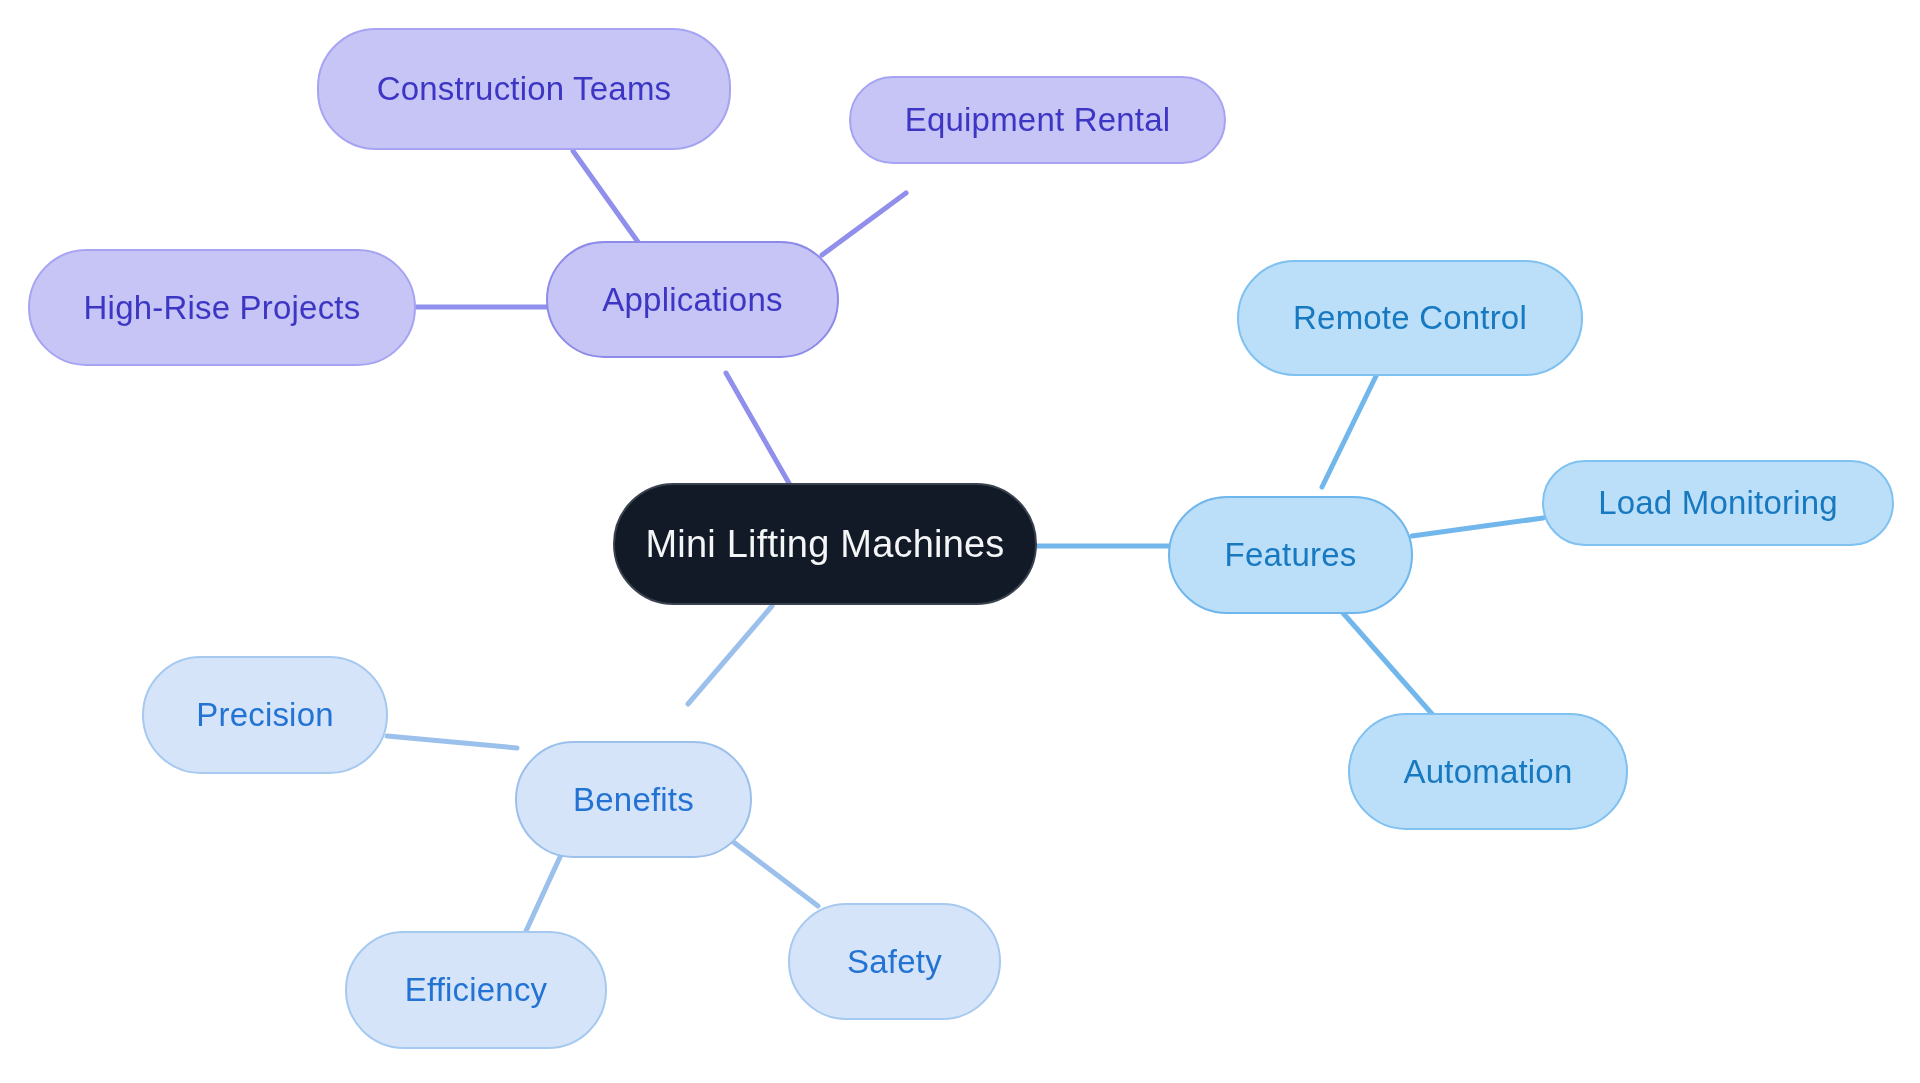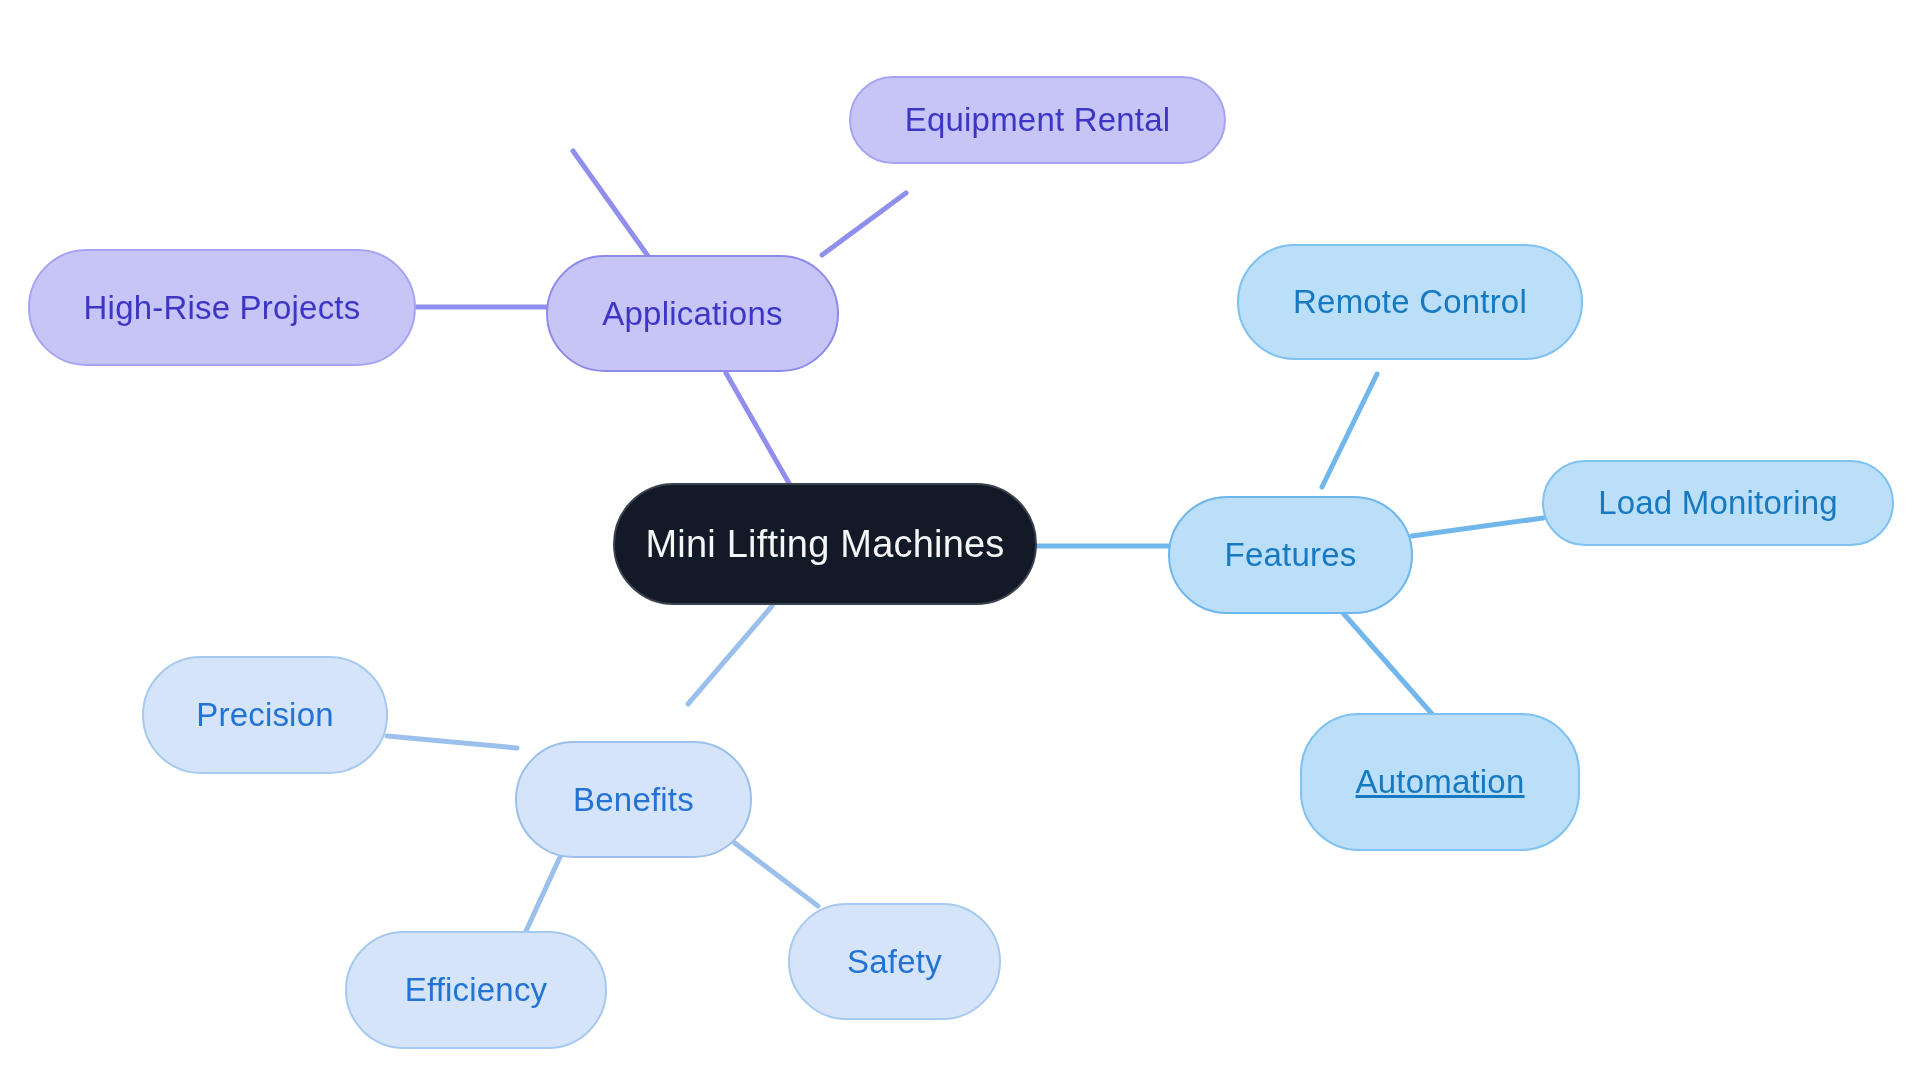--- a/index.html
+++ b/index.html
@@ -98,46 +98,49 @@
     <line class="pale" x1="772" y1="606" x2="688" y2="704"></line>
     <line class="pale" x1="387" y1="736" x2="517" y2="748"></line>
     <line class="pale" x1="577" y1="820" x2="526" y2="931"></line>
     <line class="pale" x1="703" y1="819" x2="818" y2="906"></line>
   </svg>
 
   <div class="node central" style="left:613px; top:483px; width:424px; height:122px;">
     <span>Mini Lifting Machines</span>
   </div>
 
-  <div class="node purple parent" style="left:546px; top:255px; width:293px; height:117px;">
+  <div class="node purple parent" style="left:546px; top:241px; width:293px; height:117px;">
     <span>Applications</span>
   </div>
 
+  <div class="node purple" style="left:317px; top:28px; width:414px; height:122px;">
+    <span>Construction Teams</span>
+  </div>
 
   <div class="node purple" style="left:849px; top:76px; width:377px; height:88px;">
     <span>Equipment Rental</span>
   </div>
 
   <div class="node purple" style="left:28px; top:249px; width:388px; height:117px;">
     <span>High-Rise Projects</span>
   </div>
 
   <div class="node blue parent" style="left:1168px; top:488px; width:245px; height:118px;">
     <span>Features</span>
   </div>
 
-  <div class="node blue" style="left:1237px; top:244px; width:346px; height:116px;">
+  <div class="node blue" style="left:1237px; top:260px; width:346px; height:116px;">
     <span>Remote Control</span>
   </div>
 
   <div class="node blue" style="left:1542px; top:460px; width:352px; height:86px;">
     <span>Load Monitoring</span>
   </div>
 
-  <div class="node blue" style="left:1300px; top:713px; width:280px; height:138px;text-decoration:underline;">
+  <div class="node blue" style="left:1348px; top:713px; width:280px; height:117px;">
     <span>Automation</span>
   </div>
 
   <div class="node pale parent" style="left:515px; top:705px; width:237px; height:117px;margin-top:36px;">
     <span>Benefits</span>
   </div>
 
   <div class="node pale" style="left:142px; top:656px; width:246px; height:118px;align-items:center;">
     <span>Precision</span>
   </div>

